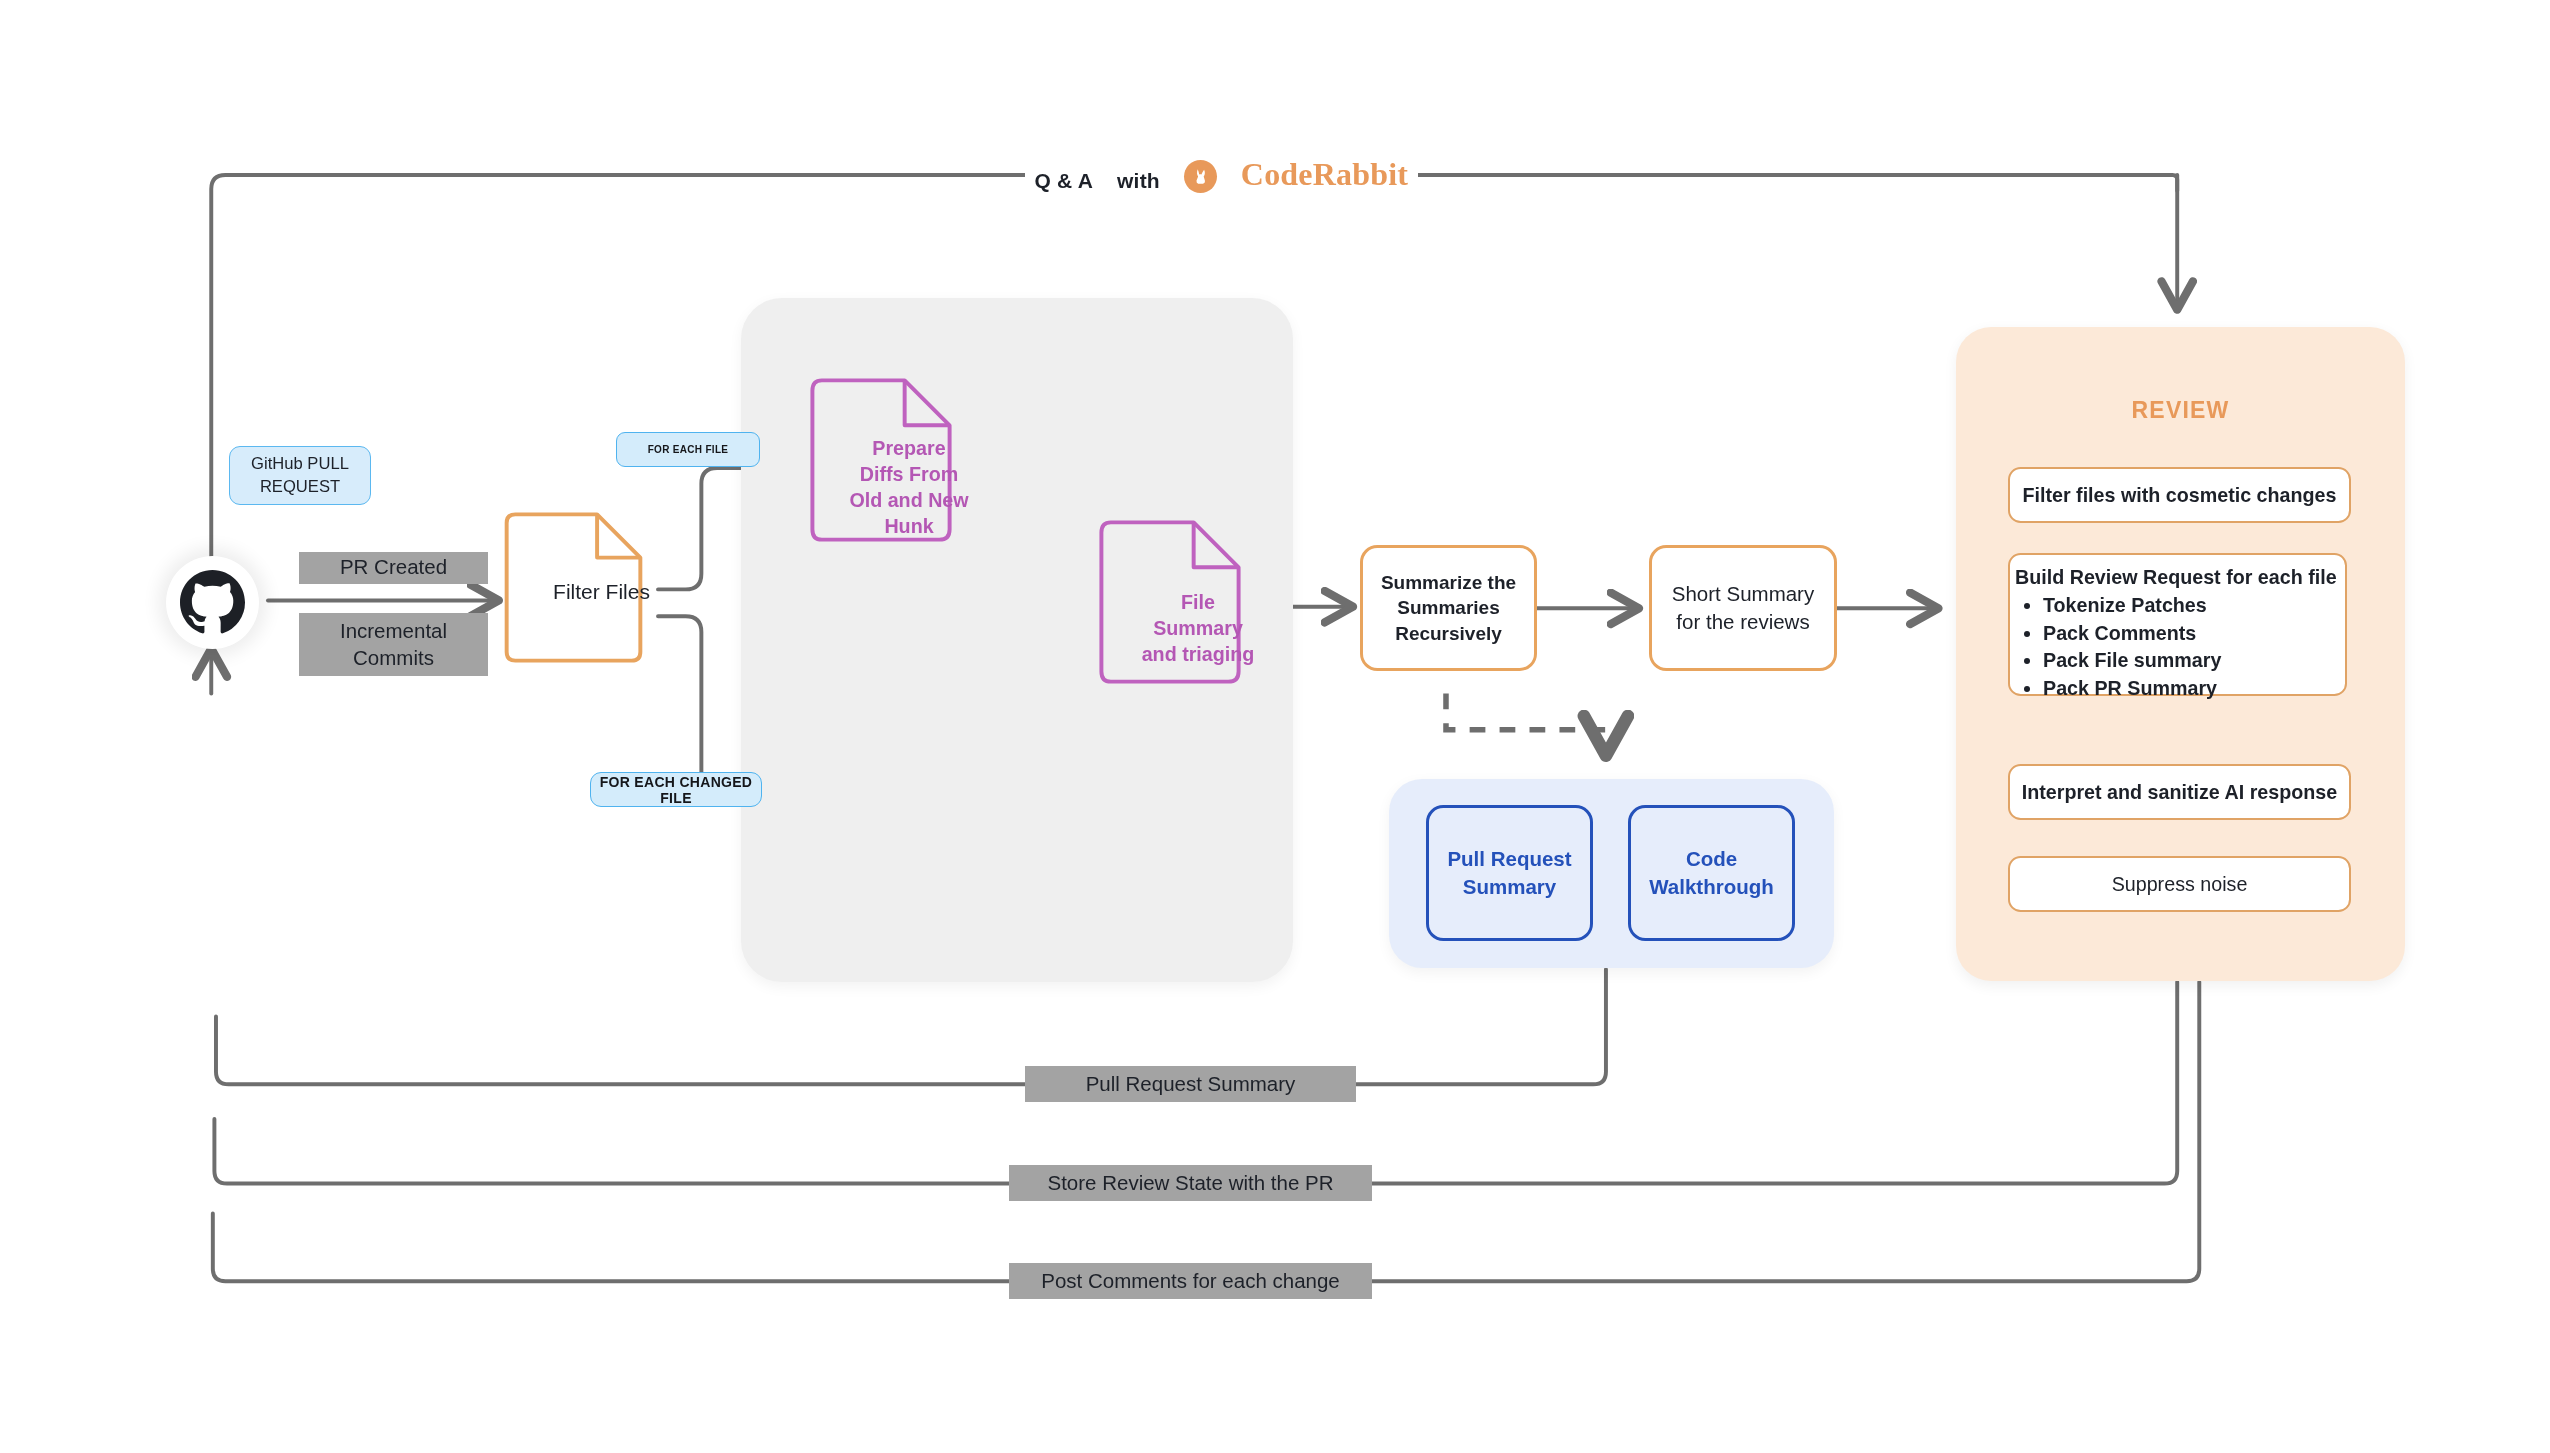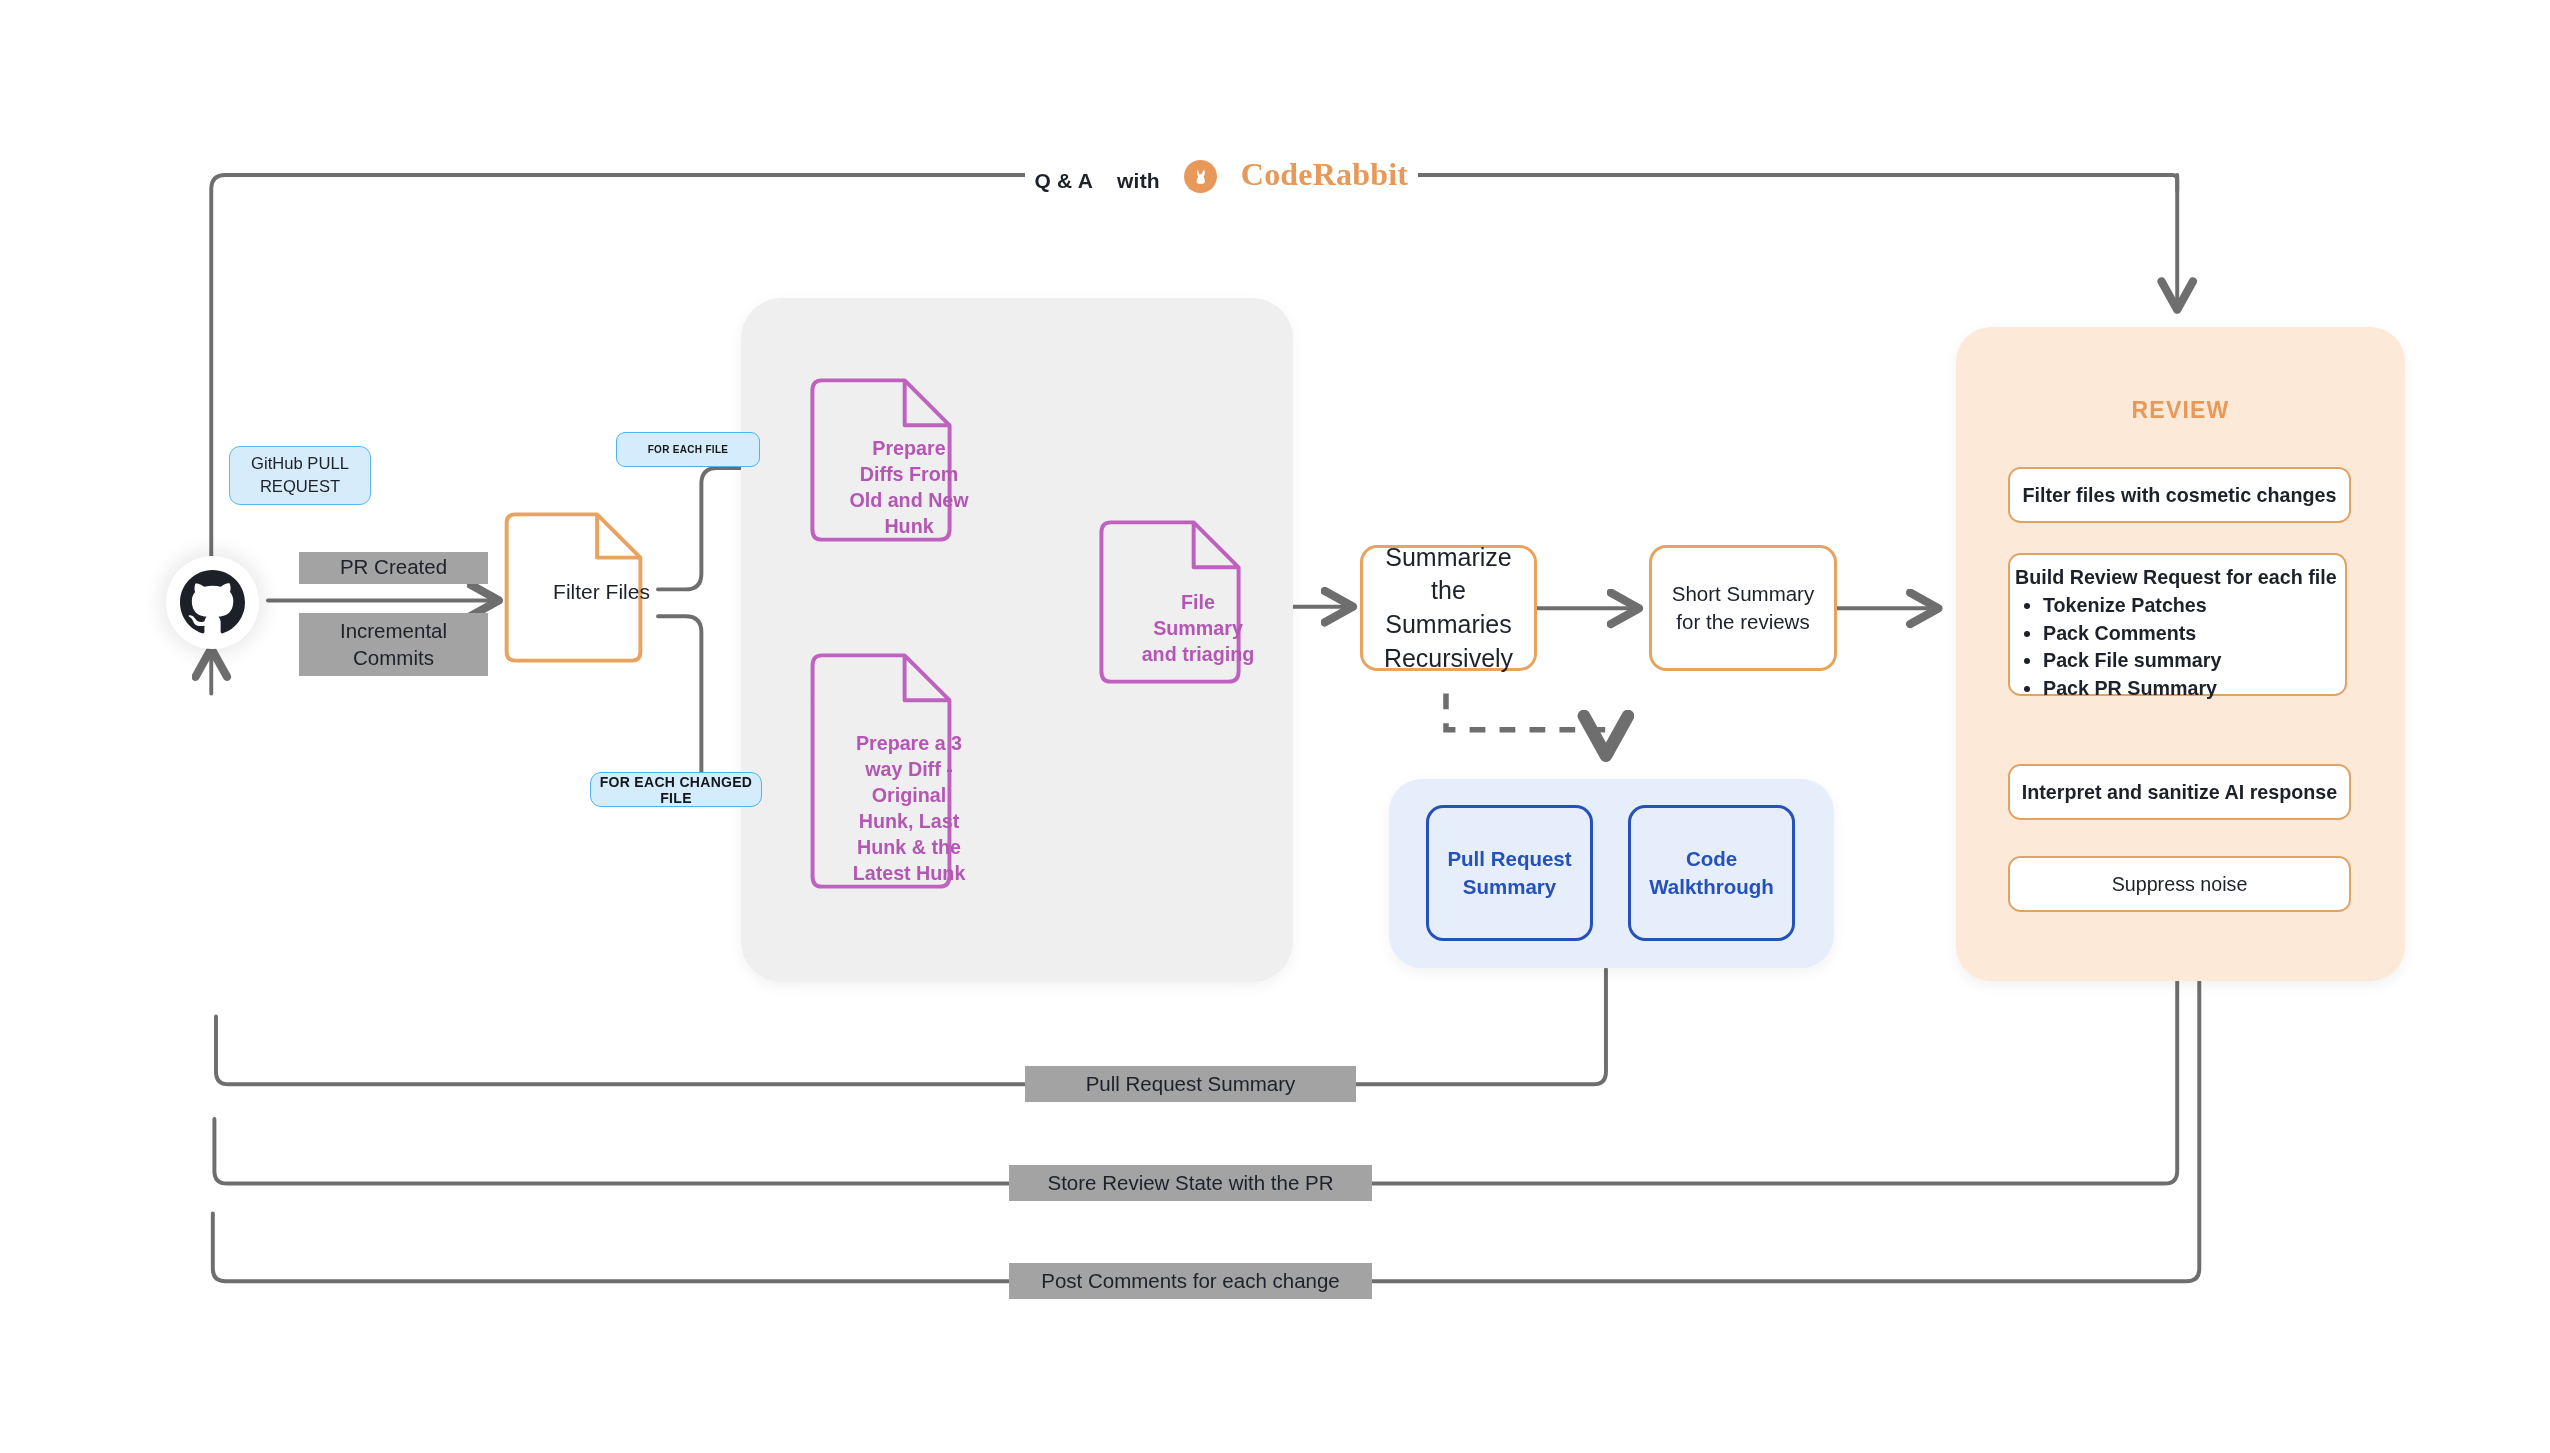--- a/index.html
+++ b/index.html
@@ -174,40 +174,32 @@
 
   <div class="doc" style="left:810px;top:378px;width:142px;height:164px;">
     <svg width="142" height="164" viewBox="0 0 180 208">
       <path d="M15,3 H120 L177,60 V192 Q177,205 164,205 H15 Q3,205 3,192 V16 Q3,3 15,3 Z" fill="#efefef" stroke="#bf62bf" stroke-width="5" stroke-linejoin="round"></path>
       <path d="M120,3 V60 H177" fill="none" stroke="#bf62bf" stroke-width="5" stroke-linejoin="round"></path>
     </svg>
     <div class="docLabel" style="top:57px;font-size:19.7px;color:#b457b4;font-weight:bold;
          padding:0 11px;box-sizing:border-box;">Prepare Diffs From Old and New Hunk</div>
   </div>
 
-  <div class="doc" style="left:810px;top:653px;width:142px;height:236px;">
-    <svg width="142" height="236" viewBox="0 0 180 300">
-      <path d="M15,3 H120 L177,60 V284 Q177,297 164,297 H15 Q3,297 3,284 V16 Q3,3 15,3 Z" fill="#efefef" stroke="#bf62bf" stroke-width="5" stroke-linejoin="round"></path>
-      <path d="M120,3 V60 H177" fill="none" stroke="#bf62bf" stroke-width="5" stroke-linejoin="round"></path>
-    </svg>
-    <div class="docLabel" style="top:77px;font-size:19.7px;color:#b457b4;font-weight:bold;
-         padding:0 9.5px;box-sizing:border-box;">Prepare a 3 way Diff - Original Hunk, Last  Hunk &amp; the Latest Hunk</div>
-  </div>
 
   <div class="doc" style="left:1099px;top:520px;width:142px;height:164px;">
     <svg width="142" height="164" viewBox="0 0 180 208">
       <path d="M15,3 H120 L177,60 V192 Q177,205 164,205 H15 Q3,205 3,192 V16 Q3,3 15,3 Z" fill="#efefef" stroke="#bf62bf" stroke-width="5" stroke-linejoin="round"></path>
       <path d="M120,3 V60 H177" fill="none" stroke="#bf62bf" stroke-width="5" stroke-linejoin="round"></path>
     </svg>
     <div class="docLabel" style="top:69px;font-size:19.7px;color:#b457b4;font-weight:bold;
          padding:0 9.5px;box-sizing:border-box;">File Summary and triaging</div>
   </div>
 
-  <div class="rrect" style="left:1360px;top:545px;width:177px;height:126px;font-size:25px;
-       padding:0 14px;box-sizing:border-box;">
+  <div class="rrect" style="left:1360px;top:545px;width:177px;height:126px;font-size:19px;
+       padding:0 14px;box-sizing:border-box;font-weight:bold;">
     <span>Summarize the Summaries Recursively</span>
   </div>
 
   <div class="rrect" style="left:1649px;top:545px;width:188px;height:126px;font-size:20.5px;
        padding:0 14px;box-sizing:border-box;">
     <span>Short Summary for the reviews</span>
   </div>
 
   <div class="brect" style="left:1426px;top:805px;width:167px;height:136px;font-size:20.5px;
        padding:0 11px;box-sizing:border-box;">

